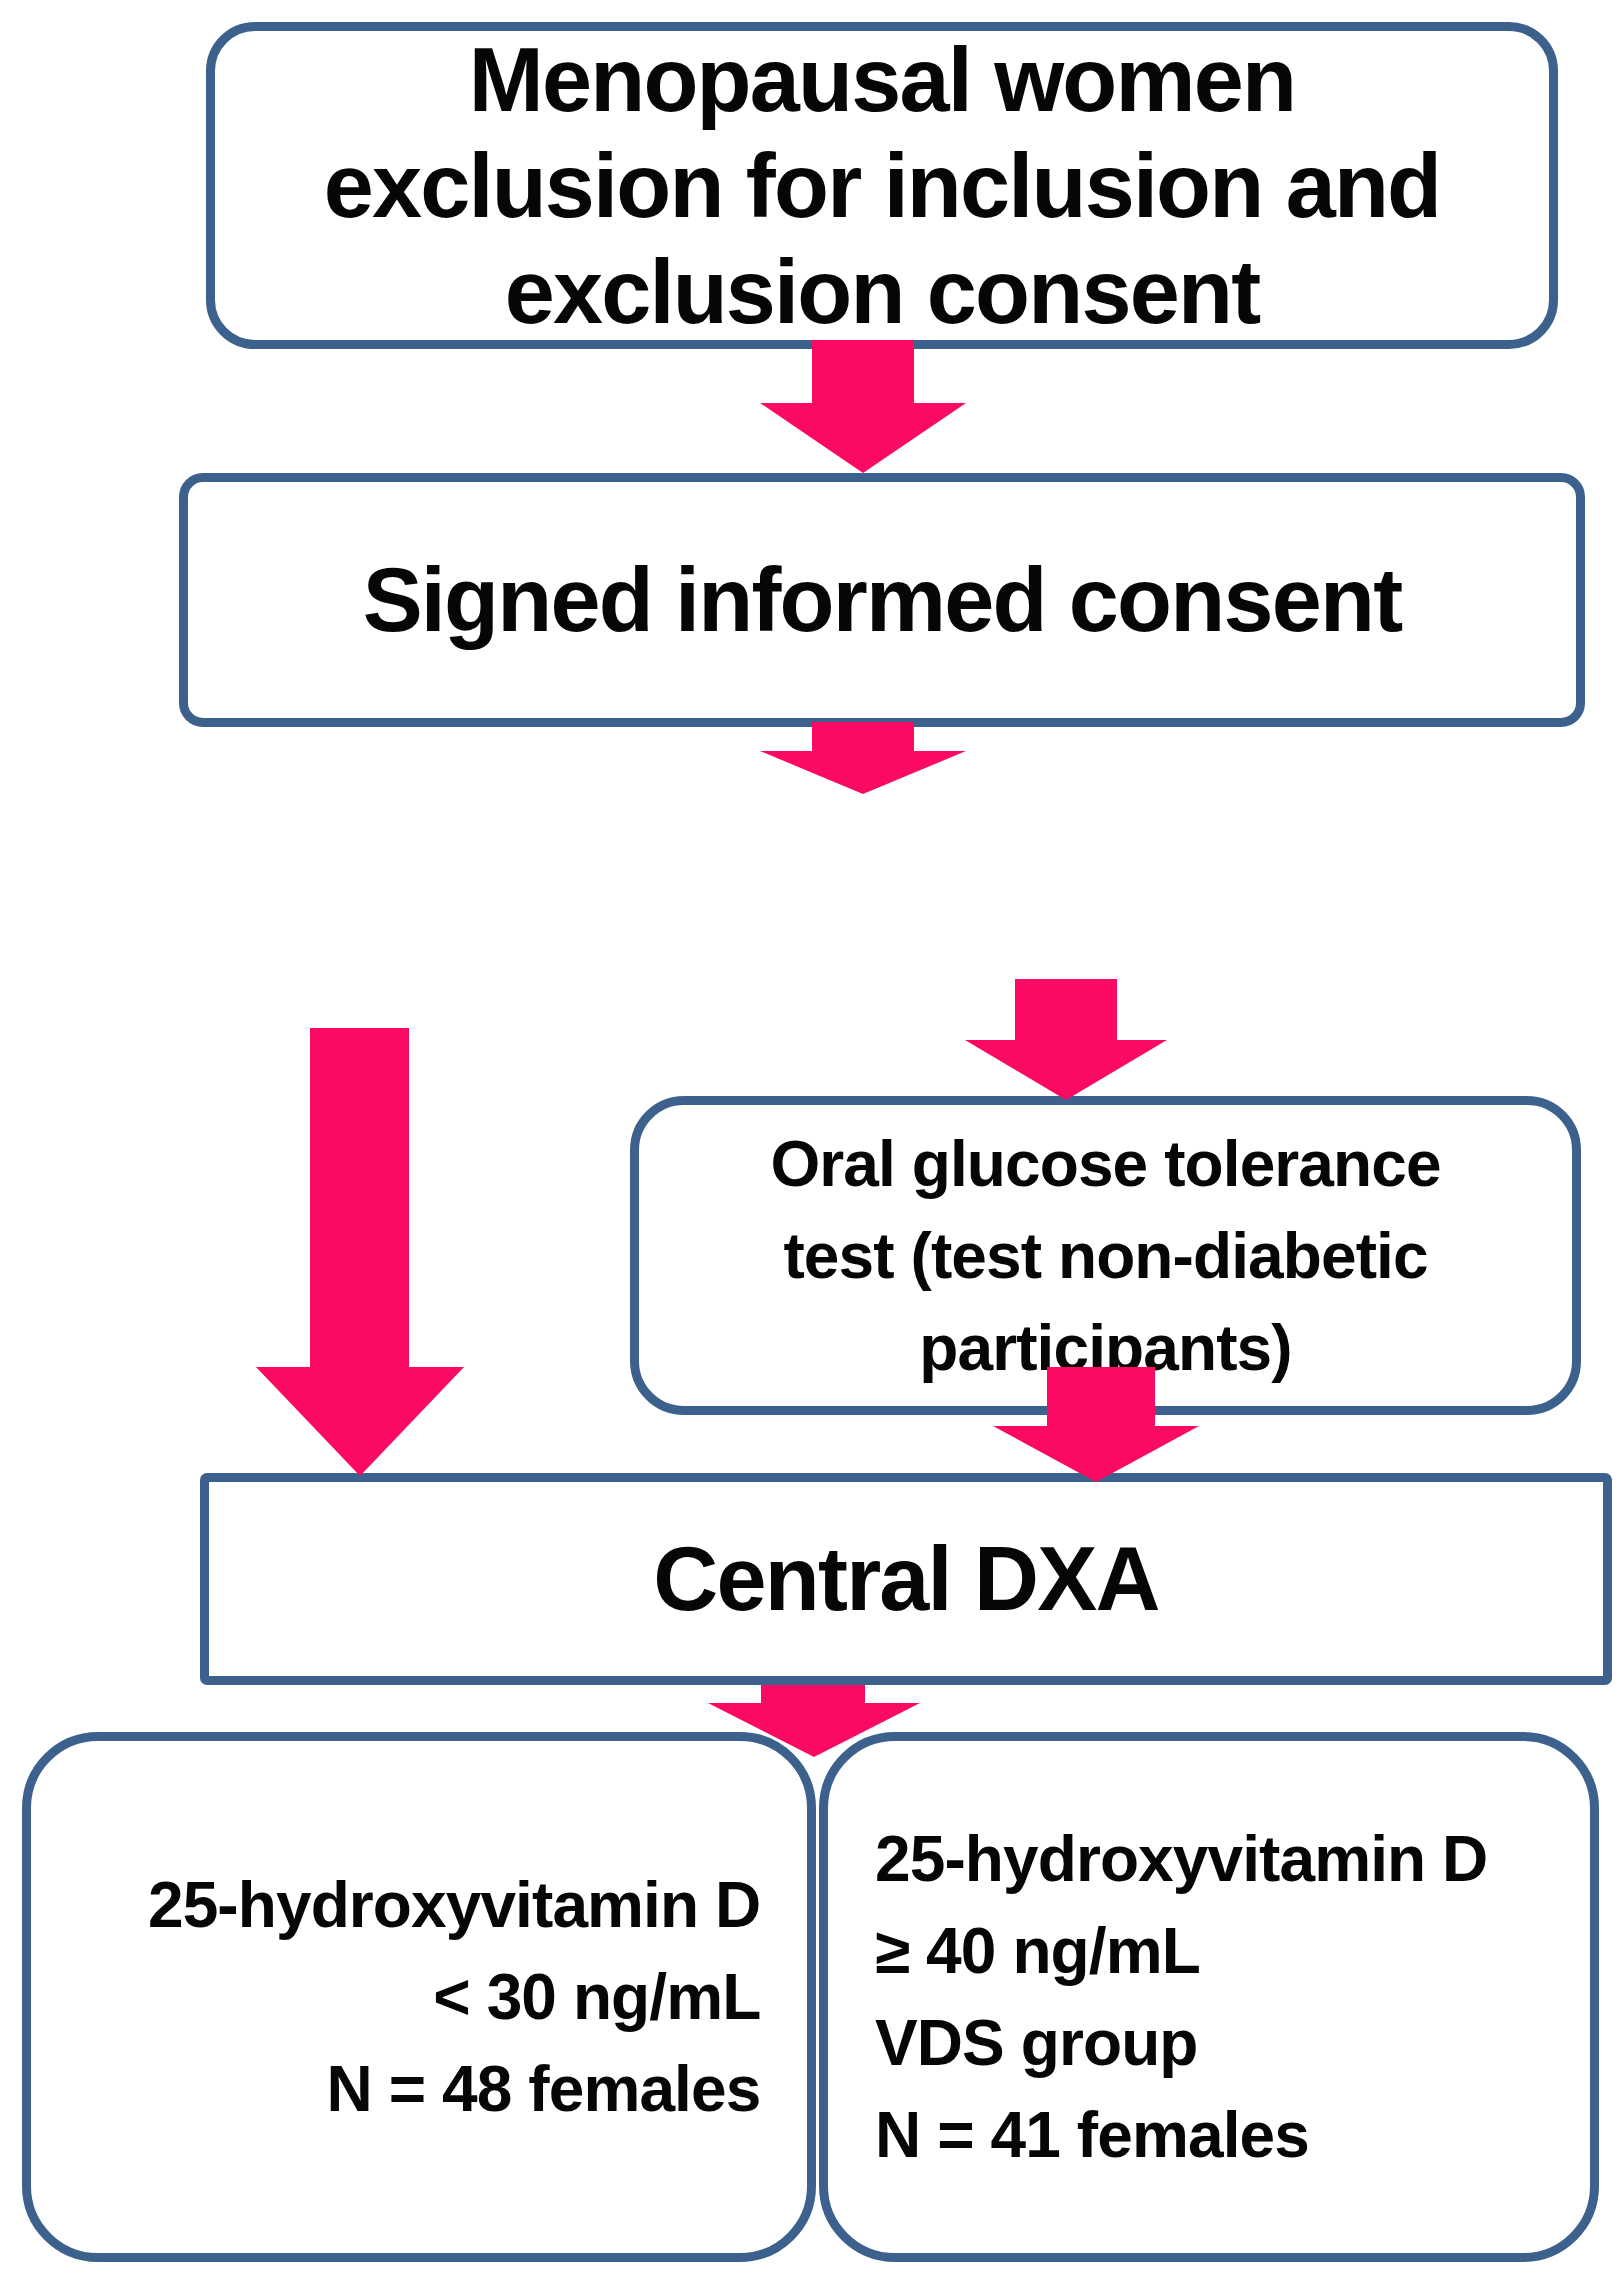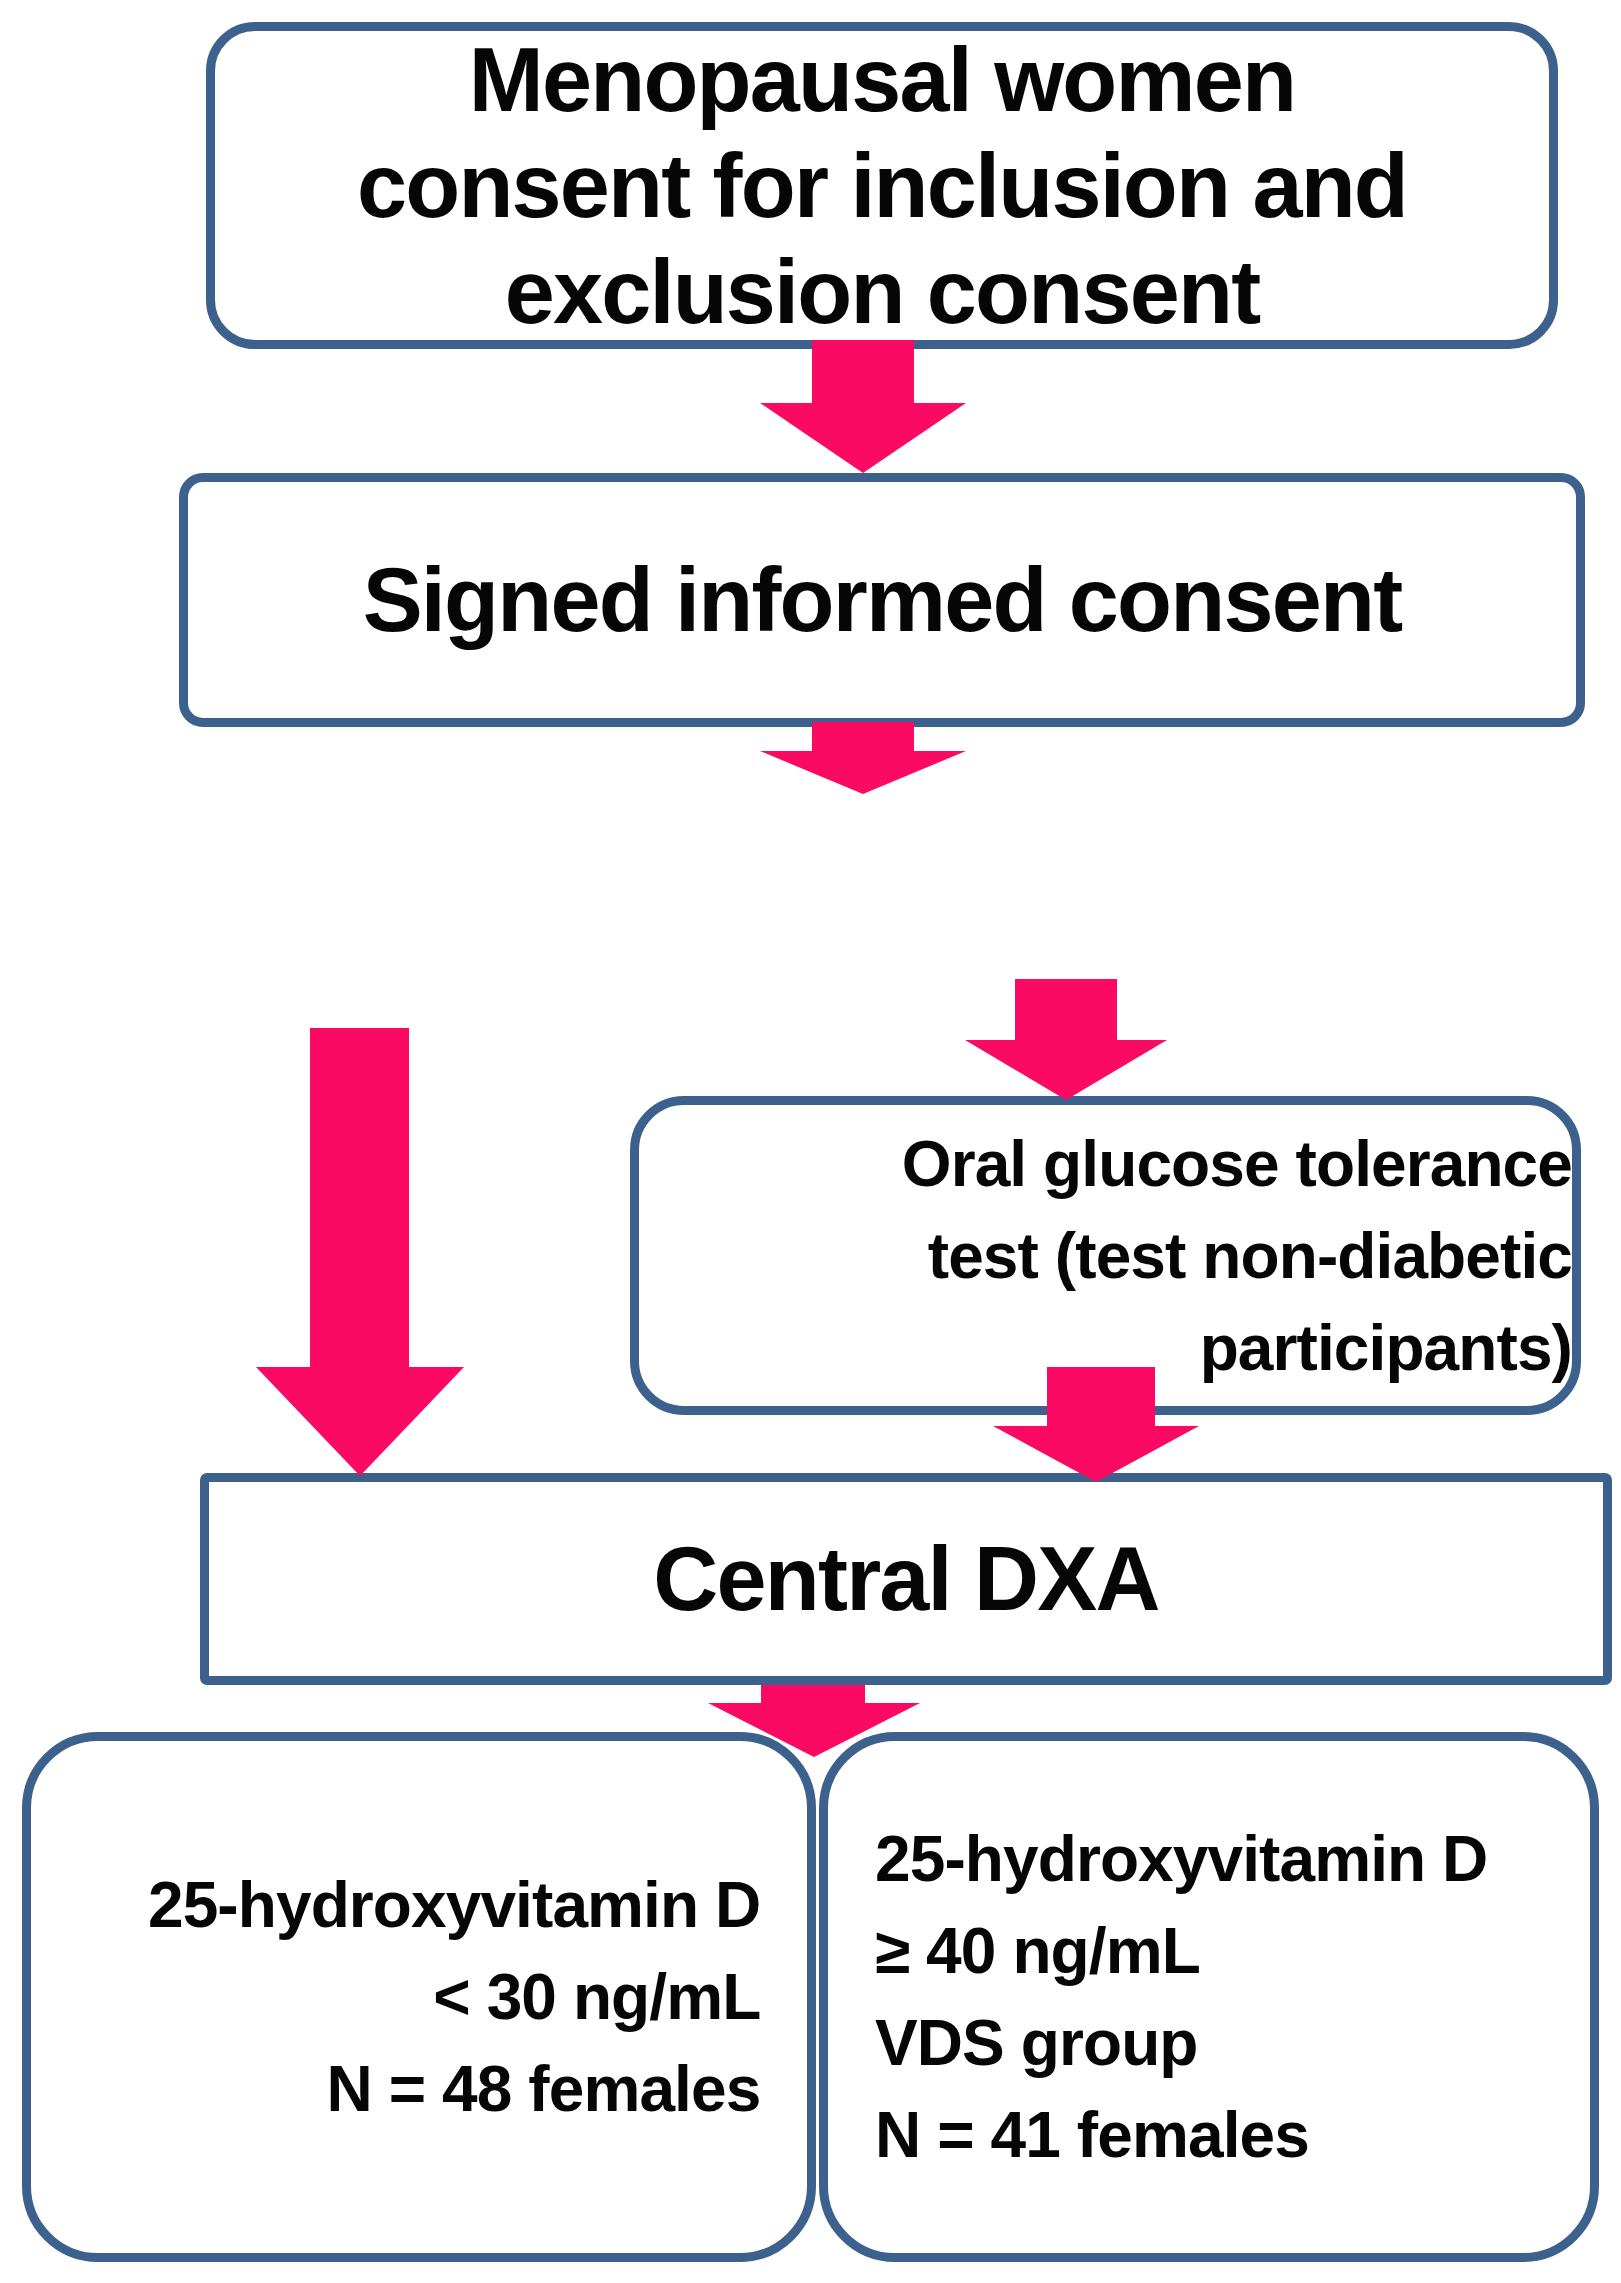--- a/index.html
+++ b/index.html
@@ -78,33 +78,33 @@
   #arrowOgtt .shaft { left: 1047px; top: 1367px; width: 108px; height: 61px; }
   #arrowOgtt .head  { left: 993px; top: 1426px; border-left-width: 103px; border-right-width: 103px; border-top-width: 56px; }
   
   #arrowD { z-index: 0; }
   #arrowD .shaft { left: 761px; top: 1655px; width: 104px; height: 50px; }
   #arrowD .head  { left: 708px; top: 1703px; border-left-width: 106px; border-right-width: 106px; border-top-width: 54px; }
 
   #box-screening { left: 206px; top: 22.4px;  width: 1352px; height: 327px; border-radius: 49px; }
   #box-consent   { left: 179px; top: 473px; width: 1406px; height: 254px; border-radius: 24px; }
   #box-fasting   { left: 194px; top: 792px; width: 1393px; height: 251px; border-radius: 49px; }
-  #box-ogtt      { left: 630px; top: 1096px; width: 951px; height: 319px; border-radius: 54px; text-align: right; }
+  #box-ogtt      { left: 630px; top: 1096px; width: 951px; height: 319px; border-radius: 54px; }
   #box-dxa       { left: 200px; top: 1473px; width: 1412px; height: 212px; border-radius: 7px; }
   #box-vdd       { left: 22.4px;  top: 1732px; width: 794px;  height: 530px; border-radius: 76px; }
   #box-vds       { left: 819px; top: 1732px; width: 780px;  height: 530px; border-radius: 76px; }
 </style>
 </head>
 <body>
 
 <div id="canvas" style="--border: #3d618d; --arrow: #fb0a63; --bg: #ffffff;">
 
   <div class="box big center" id="box-screening">
     <span class="line">Menopausal women</span>
-    <span class="line">consent for inclusion and</span>
+    <span class="line">exclusion for inclusion and</span>
     <span class="line">exclusion consent</span>
   </div>
 
   <div class="arrow" id="arrowA">
     <div class="shaft"></div>
     <div class="head"></div>
   </div>
 
   <div class="box big center" id="box-consent">
     <span class="line">Signed informed consent</span>

